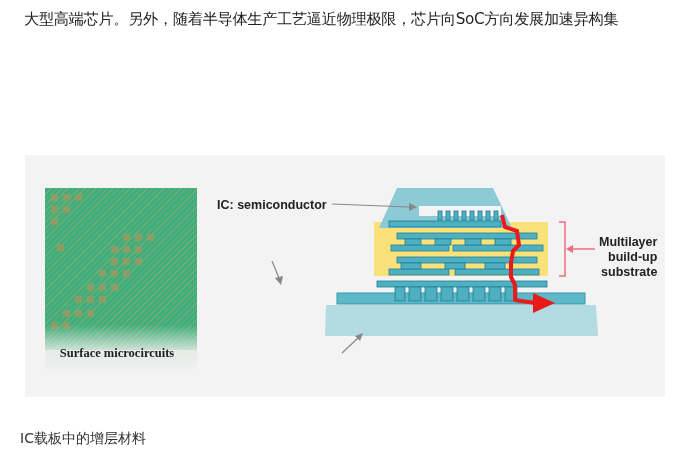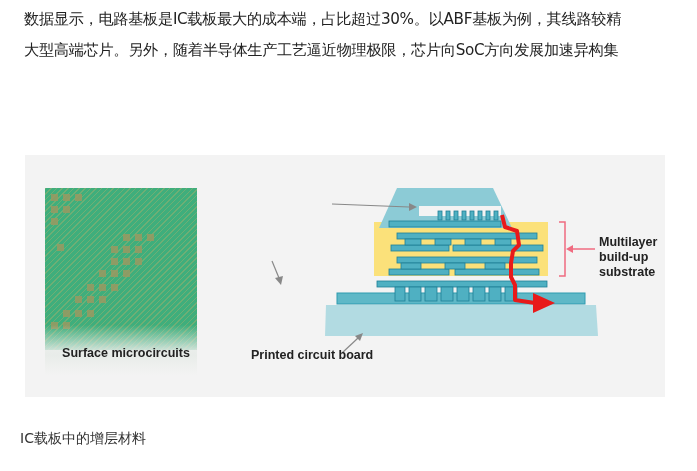--- a/index.html
+++ b/index.html
@@ -11,33 +11,32 @@
   .figure { position: absolute; left: 25px; top: 155px; width: 640px; height: 242px;
             background: #f3f3f3; overflow: hidden; }
   .watermark { position: absolute; left: 9px; top: 6px; font-size: 12.5px; color: #8a8a8a;
                letter-spacing: -0.3px; }
   .pcb { position: absolute; left: 20px; top: 33px; width: 152px; height: 162px;
          background:
            repeating-linear-gradient(135deg, rgba(150,175,110,0.55) 0 1px, transparent 1px 4px),
            #3fae7c; }
   .pcb-fade { position: absolute; left: 20px; top: 170px; width: 152px; height: 50px;
               background: linear-gradient(#3fae7c00, #e8ece9 60%, #f3f3f3); }
-  .pcb-label { position: absolute; left: 25px; top: 191px; width: 152px; text-align: center;
-               font-family: Liberation Sans, sans-serif; font-weight: bold; font-size: 12.5px; color: #222; }
+  .pcb-label { position: absolute; left: 16px; top: 191px; width: 152px; text-align: center;
+               font-family: Liberation Serif, serif; font-weight: bold; font-size: 12.5px; color: #222; }
   .diag-label { position: absolute; font-family: "Liberation Sans", sans-serif; font-weight: bold;
                 font-size: 12.5px; color: #222; line-height: 15px; }
   .caption { position: absolute; left: 0; top: 430px; width: 697px; text-align: left;
              font-size: 14px; color: #333; margin-left: 20px; }
   svg { position: absolute; left: 0; top: 0; }
 </style>
 </head>
 <body>
 
 <div class="para">
-  <p>数据显示，电路基板是IC载板最大的成本端，占比超过30%。以ABF基板为例，其线路较精</p>
   <p>大型高端芯片。另外，随着半导体生产工艺逼近物理极限，芯片向SoC方向发展加速异构集</p>
 </div>
 
 <div class="figure">
 
   <div class="pcb">
     <svg width="152" height="162">
       <g fill="#9a9a62" opacity="0.85">
         <rect x="6" y="6" width="7" height="7"></rect>
           <rect x="18" y="6" width="7" height="7"></rect>
@@ -131,21 +130,21 @@
     <line x1="307" y1="49" x2="384" y2="52" stroke="#888" stroke-width="1.2"></line>
     <polygon points="384,48 392,52 384,56" fill="#888"></polygon>
     <line x1="548" y1="94" x2="570" y2="94" stroke="#f06b80" stroke-width="1.5"></line>
     <polygon points="548,90 541,94 548,98" fill="#f06b80"></polygon>
     <line x1="247" y1="106" x2="254" y2="123" stroke="#888" stroke-width="1.2"></line>
     <polygon points="250,123 256,130 258,121" fill="#888"></polygon>
     <line x1="317" y1="198" x2="333" y2="183" stroke="#888" stroke-width="1.2"></line>
     <polygon points="330,181 338,178 335,186" fill="#888"></polygon>
   </svg>
 
-  <div class="diag-label" style="left:574px; top:80px;">
+  <div class="diag-label" style="left:192px; top:43px;">IC: semiconductor</div>
+  <div class="diag-label" style="left:574px; top:80px;text-align:right;">
     <div>Multilayer</div>
     <div>build-up</div>
     <div>substrate</div>
   </div>
-  <div class="diag-label" style="left:226px; top:193px;">Printed circuit board</div>
 </div>
 
 <div class="caption">IC载板中的增层材料</div>
 
 </body></html>

